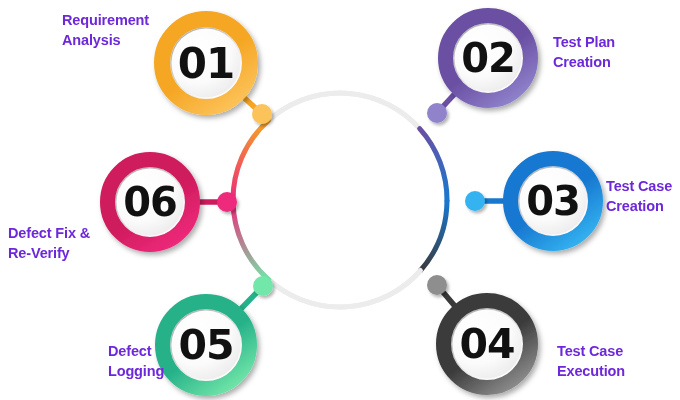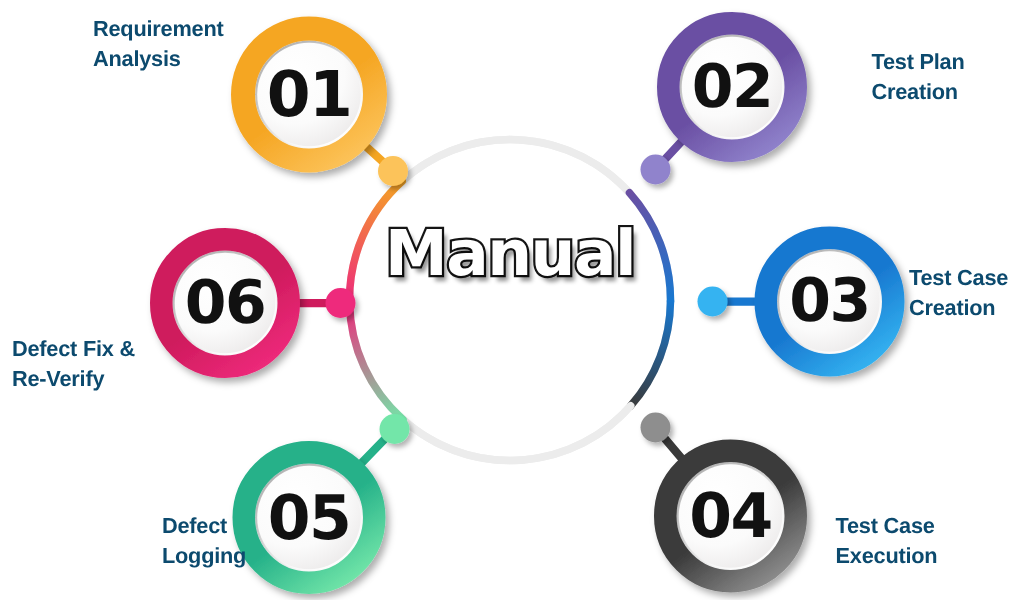--- a/index.html
+++ b/index.html
@@ -19,21 +19,21 @@
     inset: 0;
     width: 680px;
     height: 400px;
   }
   .stage-label {
     position: absolute;
     font-family: "Liberation Sans", sans-serif;
     font-weight: bold;
     font-size: 14.5px;
     line-height: 1.38;
-    color: #0c4a6e;
+    color: #6d28d9;
     letter-spacing: -0.15px;
     white-space: pre-line;
   }
   .label-right { text-align: left; }
   .label-left  { text-align: left; }
 
   .center-title {
     position: absolute;
     left: 0;
     right: 0;
@@ -173,27 +173,26 @@
       <circle cx="262" cy="114" r="10" fill="#fcc35a" filter="url(#dotShadow)"></circle>
       <circle cx="437" cy="113" r="10" fill="#9083cc" filter="url(#dotShadow)"></circle>
       <circle cx="475" cy="201" r="10" fill="#34b3f1" filter="url(#dotShadow)"></circle>
       <circle cx="437" cy="285" r="10" fill="#8e8e8e" filter="url(#dotShadow)"></circle>
       <circle cx="263" cy="286" r="10" fill="#73e6a9" filter="url(#dotShadow)"></circle>
       <circle cx="227" cy="202" r="10" fill="#ee2a7b" filter="url(#dotShadow)"></circle>
     </g>
 </svg>
 
 <div class="center-title">
-  <span class="line1">Manual</span>
 </div>
 
 <div id="label-layer">
     <div class="stage-label label-left" style="left: 62px; top: 10px;">Requirement
 Analysis</div>
-    <div class="stage-label label-right" style="left: 581px; top: 32px;">Test Plan
+    <div class="stage-label label-right" style="left: 553px; top: 32px;">Test Plan
 Creation</div>
     <div class="stage-label label-right" style="left: 606px; top: 176px;">Test Case
 Creation</div>
     <div class="stage-label label-right" style="left: 557px; top: 341px;">Test Case
 Execution</div>
     <div class="stage-label label-left" style="left: 88px; top: 341px; margin-left: 20px;">Defect
 Logging</div>
     <div class="stage-label label-left" style="left: 8px; top: 175px; margin-top: 48px;">Defect Fix &amp;
 Re-Verify</div>
   </div>

